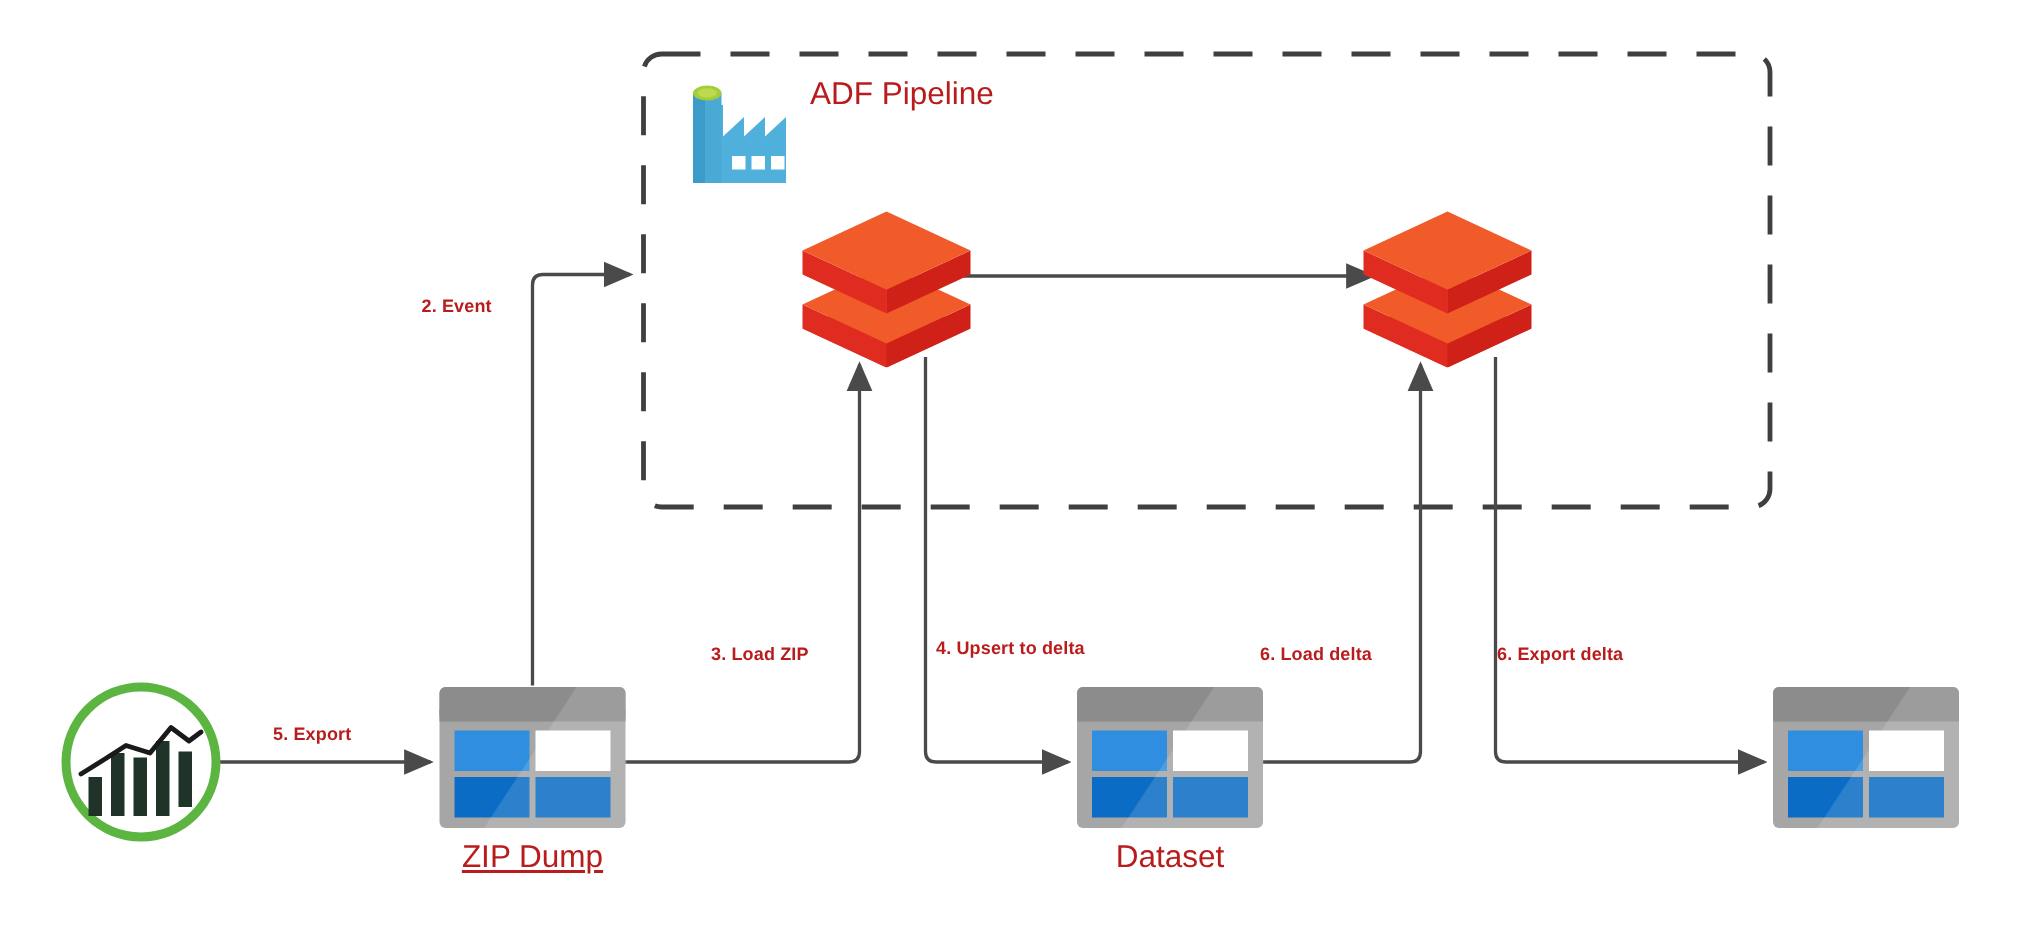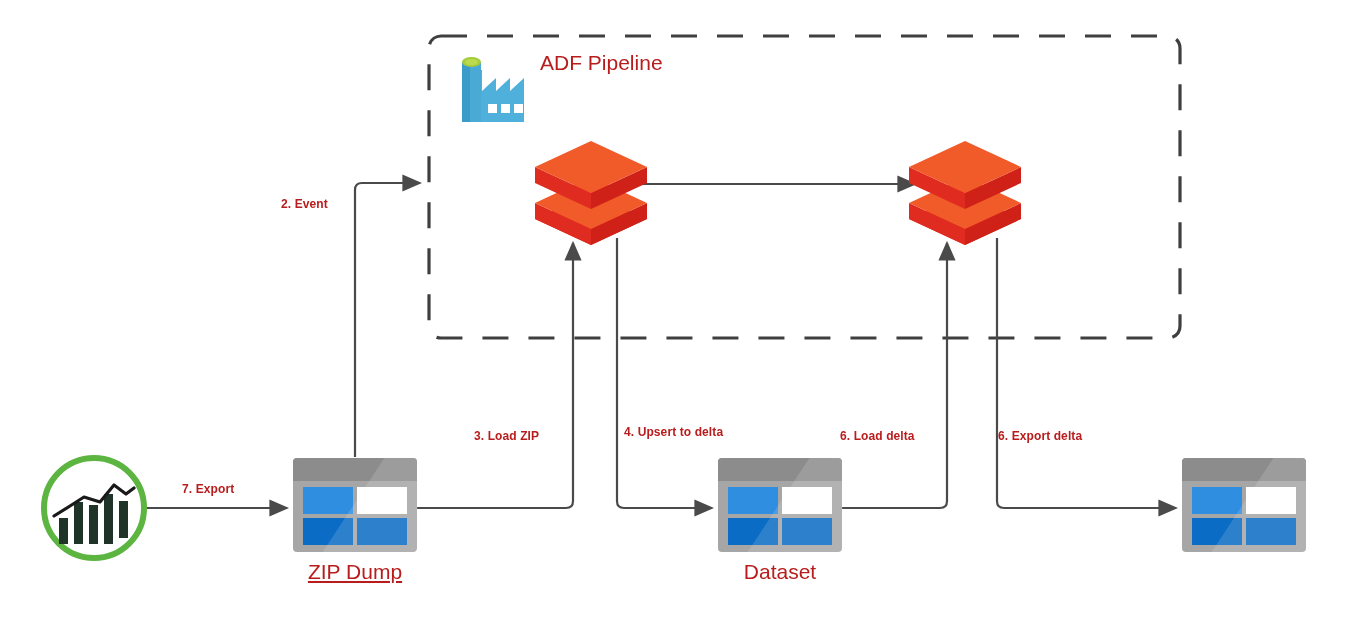--- a/index.html
+++ b/index.html
@@ -176,21 +176,21 @@
       <polygon points="58,68 114,94 58,120 2,94" fill="#e02b20"></polygon>
       <polygon points="2,78 58,104 58,120 2,94" fill="#e02b20"></polygon>
       <polygon points="114,78 114,94 58,120 58,104" fill="#cf2118"></polygon>
       <polygon points="58,52 114,78 58,104 2,78" fill="#f15a29"></polygon>
       <polygon points="2,42 58,68 58,84 2,58" fill="#e02b20"></polygon>
       <polygon points="114,42 114,58 58,84 58,68" fill="#cf2118"></polygon>
       <polygon points="58,16 114,42 58,68 2,42" fill="#f15a29"></polygon>
     </svg>
   </div>
 
-  <div class="lbl lbl-bold" style="left:182px; top:483px;">7. Export</div>
+  <div class="lbl lbl-bold" style="left:182px; top:483px;">5. Export</div>
 
   <div class="lbl lbl-bold" style="left:281px; top:198px;">2. Event</div>
 
   <div class="lbl lbl-bold" style="left:474px; top:430px;">3. Load ZIP</div>
 
   <div class="lbl lbl-bold" style="left:624px; top:426px;">4. Upsert to delta</div>
 
   <div class="lbl lbl-bold" style="left:840px; top:430px;">6. Load delta</div>
 
   <div class="lbl lbl-bold" style="left:998px; top:430px;">6. Export delta</div>

